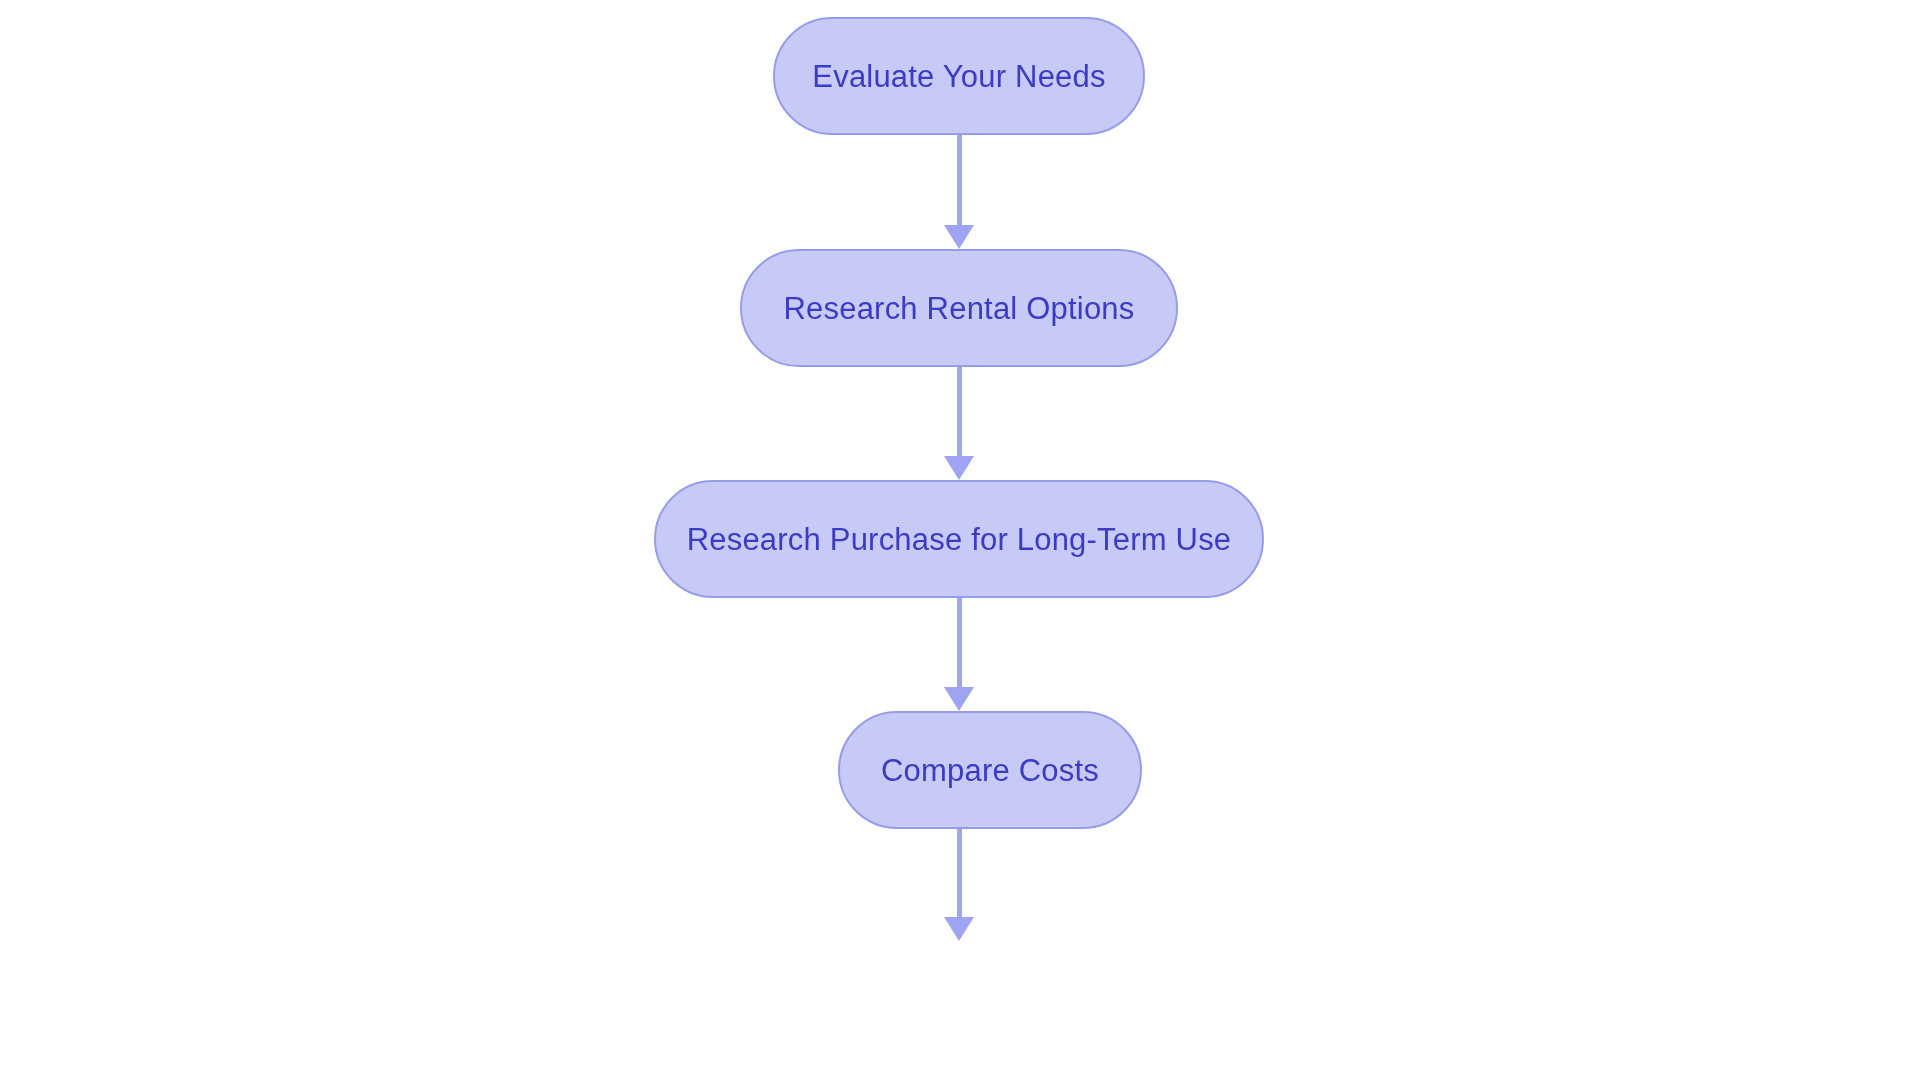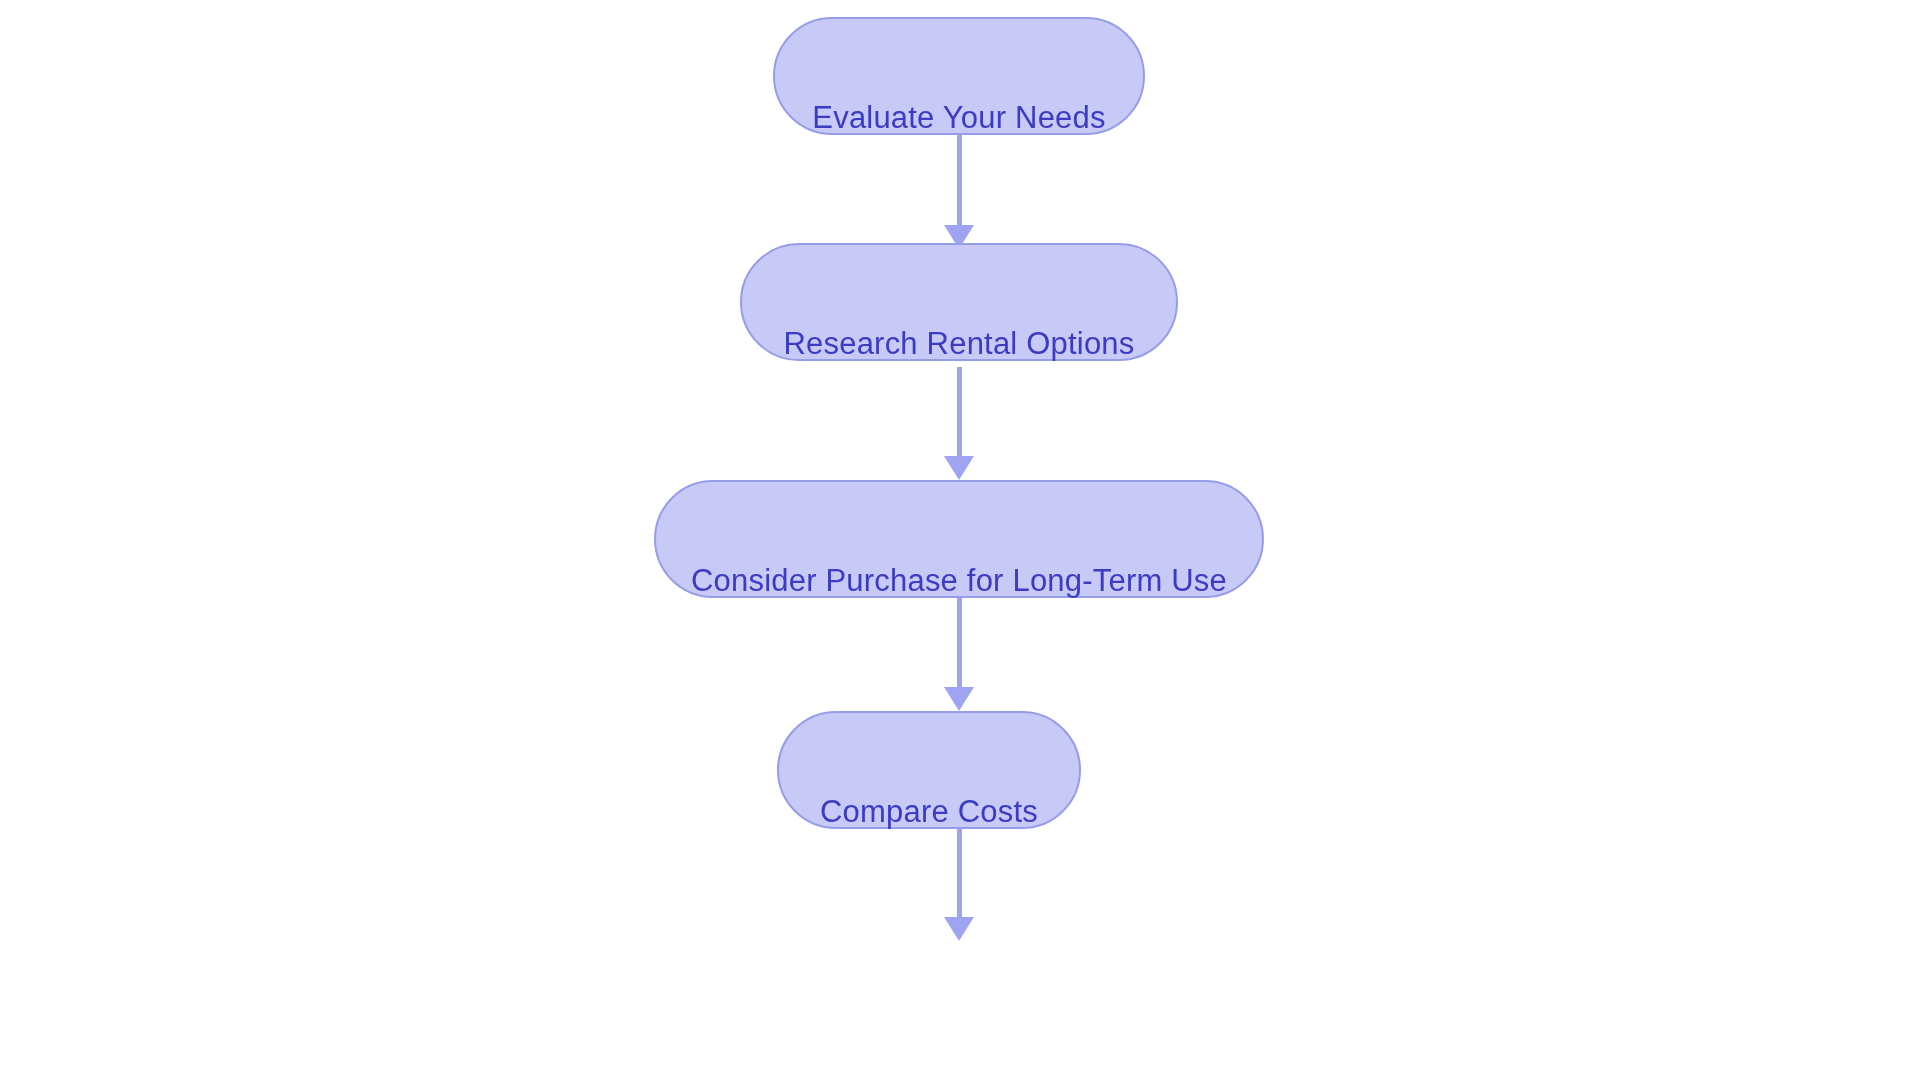--- a/index.html
+++ b/index.html
@@ -22,35 +22,35 @@
     background: var(--background);
     overflow: hidden;
   }
   .node {
     position: absolute;
     height: 118px;
     border-radius: 59px;
     background: var(--node-fill);
     border: 2px solid var(--node-border);
     display: flex;
-    align-items: flex-end;
+    align-items: center;
     justify-content: center;
   }
   .node .label {
     color: var(--node-text);
     font-size: 31px;
     line-height: 1;
     white-space: nowrap;
     letter-spacing: 0.2px;
   }
   
   .node-1 { top: 17px;  left: 773px; width: 372px; }
-  .node-2 { top: 243px; left: 740px; width: 438px; }
+  .node-2 { top: 249px; left: 740px; width: 438px; }
   .node-3 { top: 480px; left: 654px; width: 610px; }
-  .node-4 { top: 711px; left: 777px; width: 304px; }
+  .node-4 { top: 711px; left: 838px; width: 304px; }
   .node-5 { top: 941px; left: 796px; width: 326px; }
 
   .arrow {
     position: absolute;
     left: 944px;           
     width: 30px;
     display: flex;
     flex-direction: column;
     align-items: center;
   }
@@ -88,21 +88,21 @@
   <div class="node node-2">
     <span class="label">Research Rental Options</span>
   </div>
 
   <div class="arrow arrow-2">
     <div class="shaft"></div>
     <div class="head"></div>
   </div>
 
   <div class="node node-3">
-    <span class="label">Consider Purchase for Long-Term Use</span>
+    <span class="label">Research Purchase for Long-Term Use</span>
   </div>
 
   <div class="arrow arrow-3">
     <div class="shaft"></div>
     <div class="head"></div>
   </div>
 
   <div class="node node-4">
     <span class="label">Compare Costs</span>
   </div>

